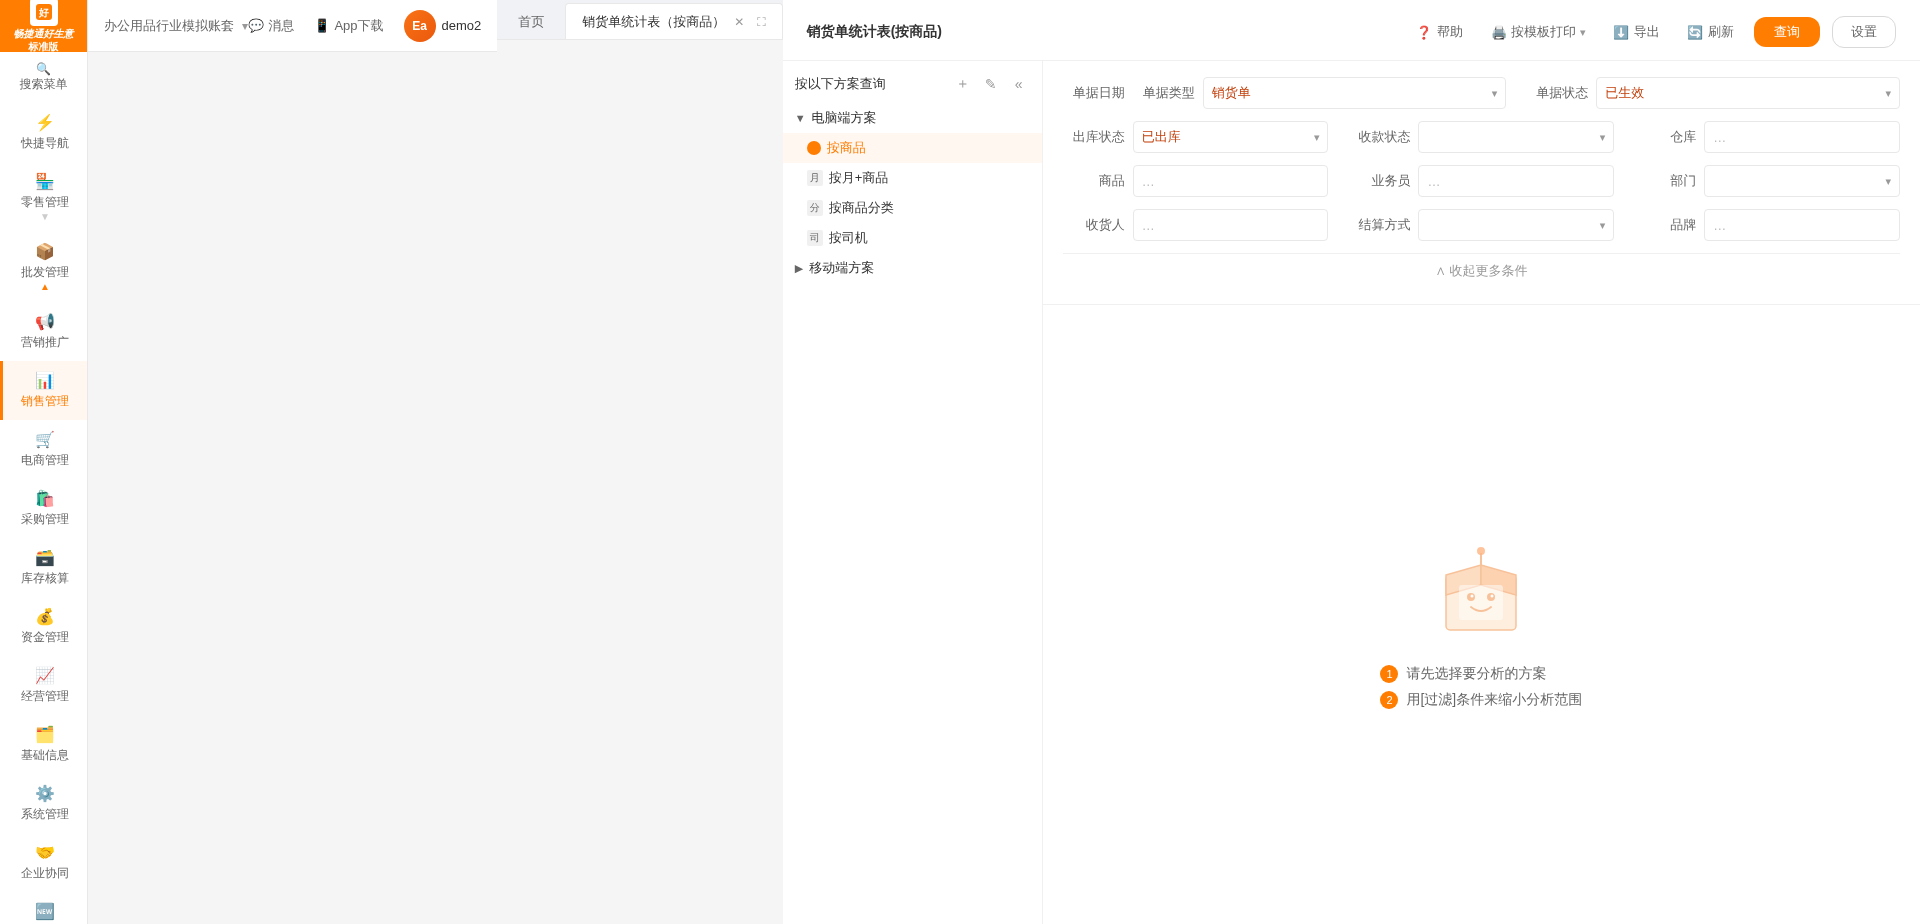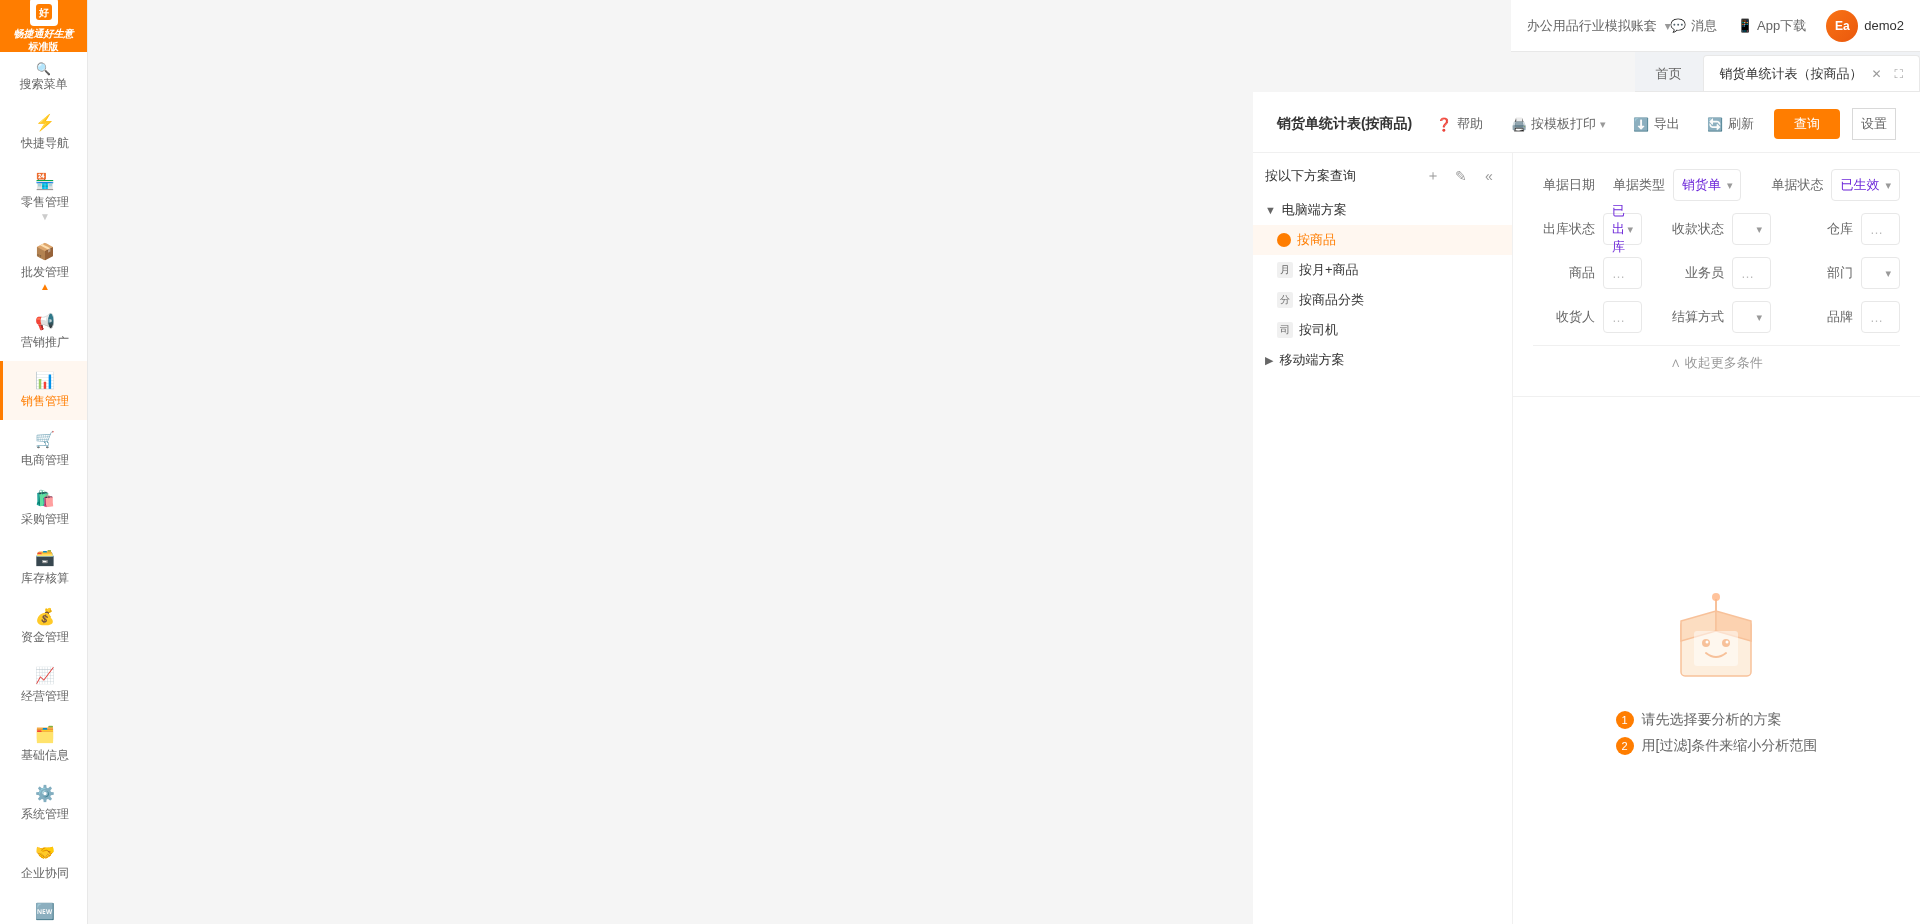--- a/index.html
+++ b/index.html
@@ -67,23 +67,22 @@
       align-items: center;
       cursor: pointer;
       color: #666;
       font-size: 12px;
     }
 
     
     .main-area {
       flex: 1;
       display: flex;
-      flex-direction: column;
+      flex-direction: row;
       overflow: hidden;
-      align-items: flex-end;
     }
 
     
     .top-header {
       height: 52px;
       background: #fff;
       display: flex;
       align-items: center;
       padding: 0 16px;
       border-bottom: 1px solid #e8e8e8;
@@ -208,31 +207,31 @@
       color: #666;
       cursor: pointer;
       padding: 4px 8px;
       border-radius: 4px;
     }
     .btn-primary {
       background: #ff7d00;
       color: #fff;
       border: none;
       padding: 6px 20px;
-      border-radius: 4px;
+      border-radius: 12px;
       font-size: 13px;
       cursor: pointer;
       font-weight: 500;
     }
     .btn-secondary {
       background: #fff;
       color: #666;
       border: 1px solid #d9d9d9;
-      padding: 6px 8px;
-      border-radius: 0;
+      padding: 6px 18px;
+      border-radius: 12px;
       font-size: 13px;
       cursor: pointer;
     }
 
     
     .content-wrapper {
       display: flex;
       height: calc(100% - 57px);
     }
 
@@ -337,21 +336,21 @@
       border-radius: 4px;
       height: 32px;
       padding: 0 8px;
       background: #fff;
       cursor: pointer;
       justify-content: space-between;
       min-width: 0;
       margin-right: 20px;
     }
     .filter-field:last-child { margin-right: 0; }
-    .filter-field-text { font-size: 13px; color: #6d28d9; }
+    .filter-field-text { font-size: 13px; color: #c2410c; }
     .filter-field-placeholder { font-size: 13px; color: #bbb; }
     .filter-dropdown-icon { color: #999; font-size: 11px; }
     .date-tabs {
       display: flex;
       align-items: center;
       gap: 2px;
       margin-right: 8px;
     }
     .date-tab {
       padding: 3px 8px;

